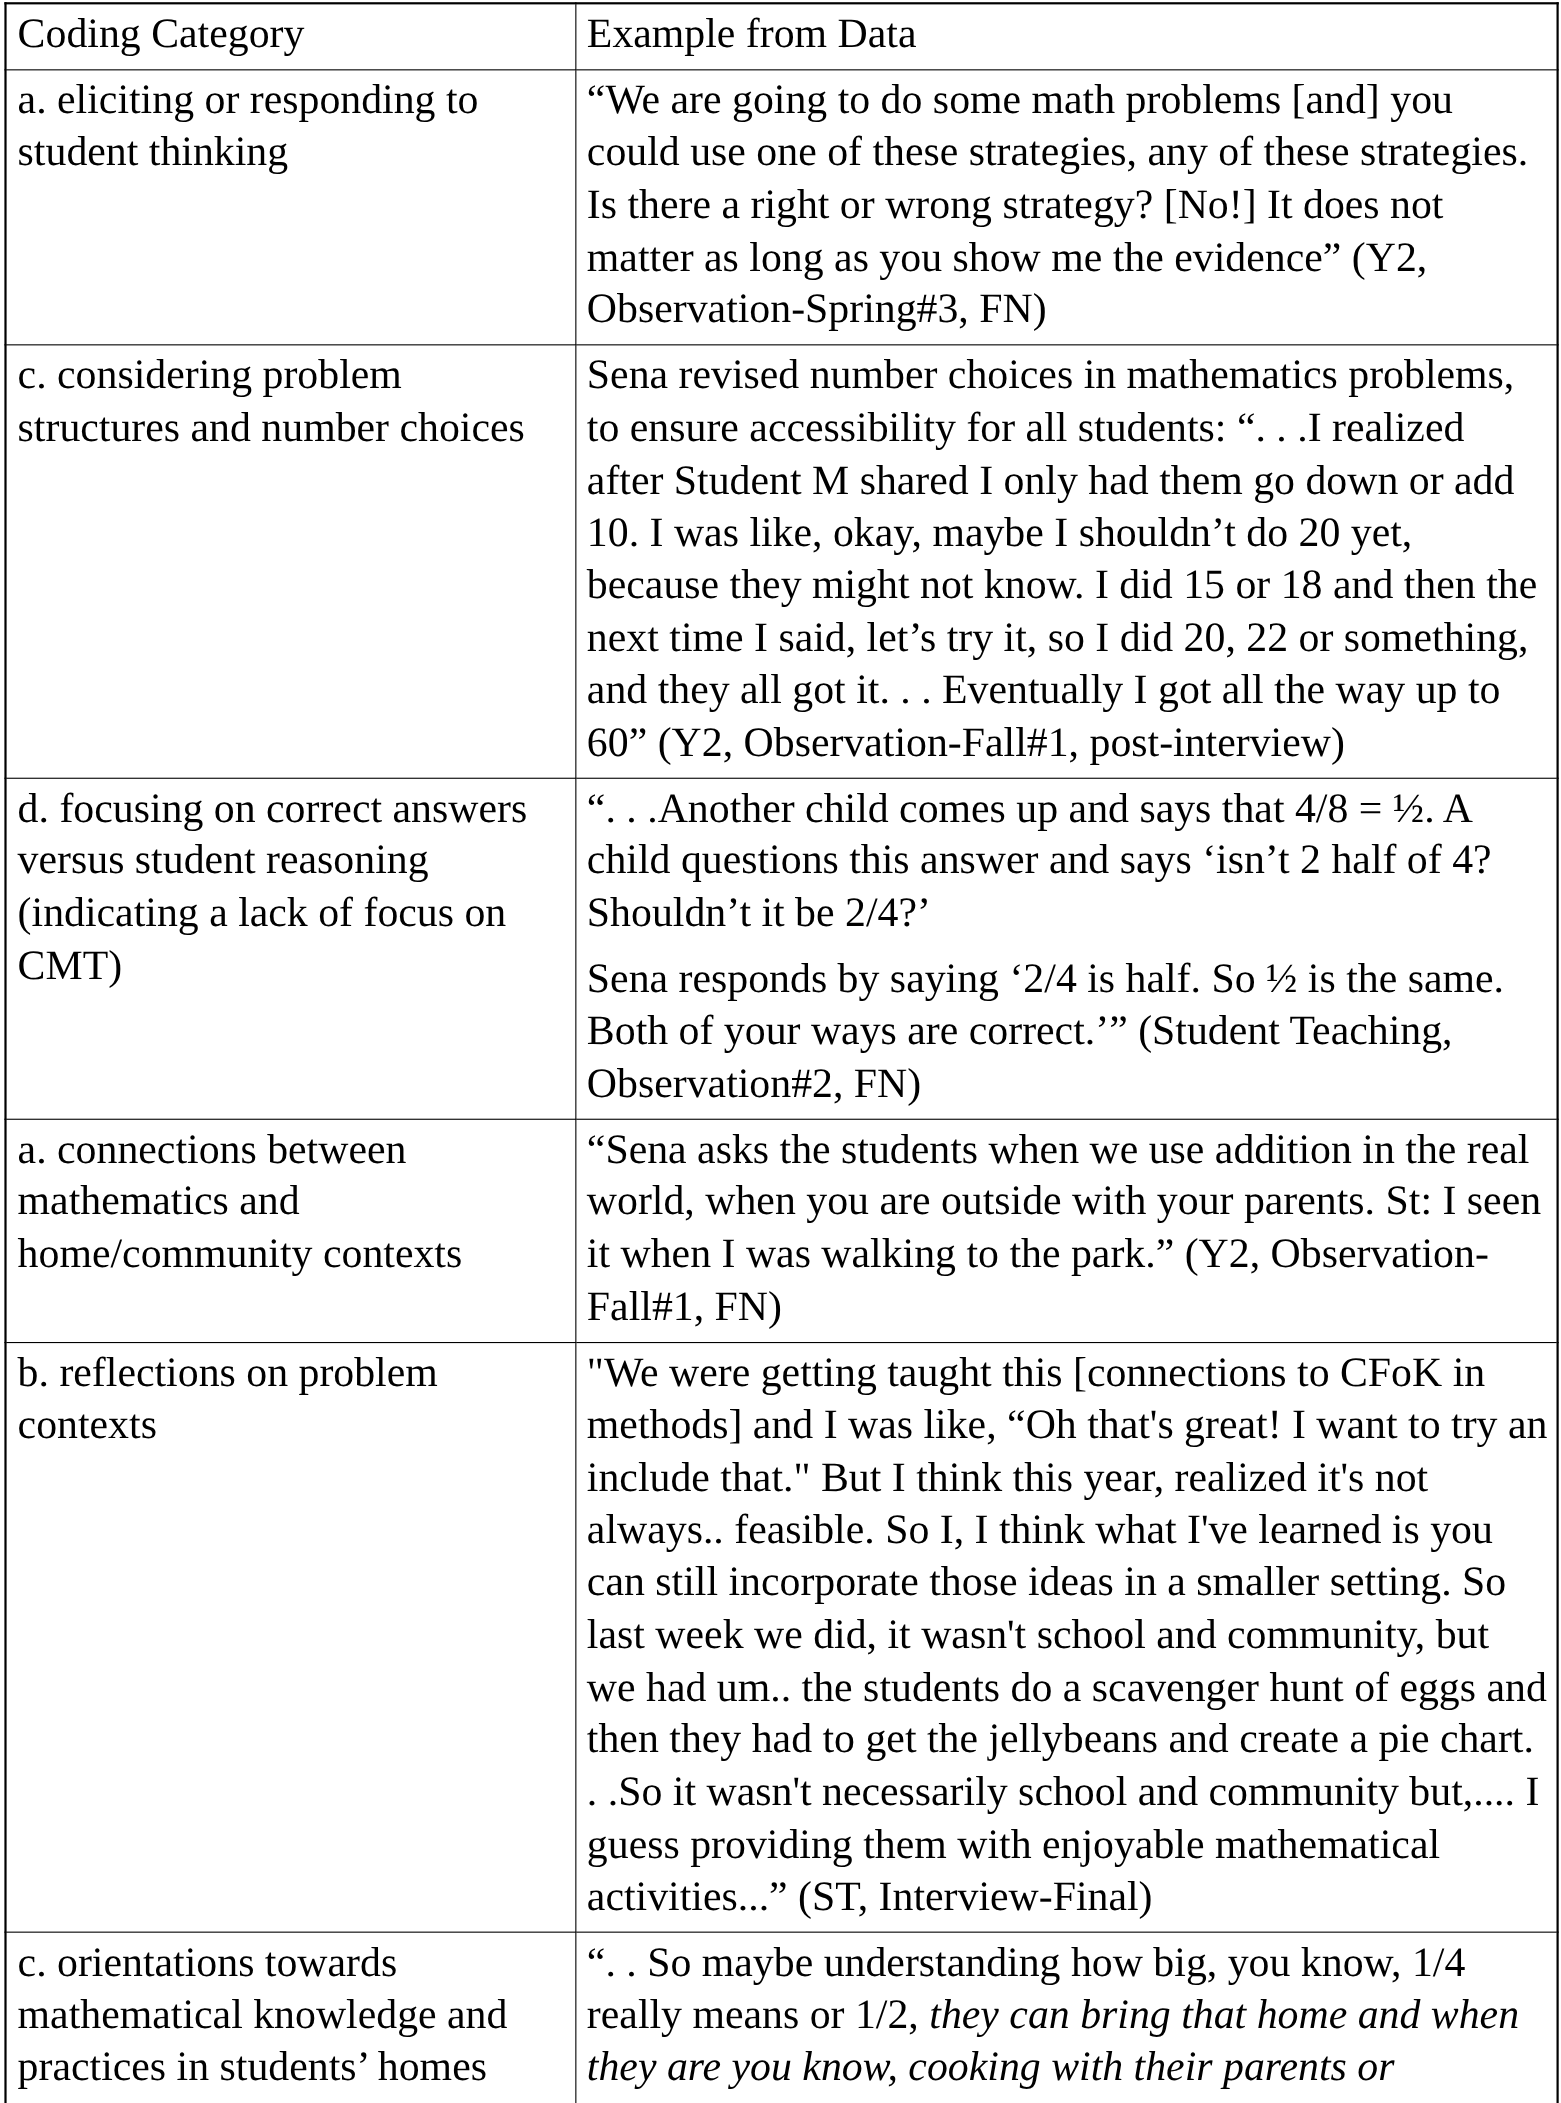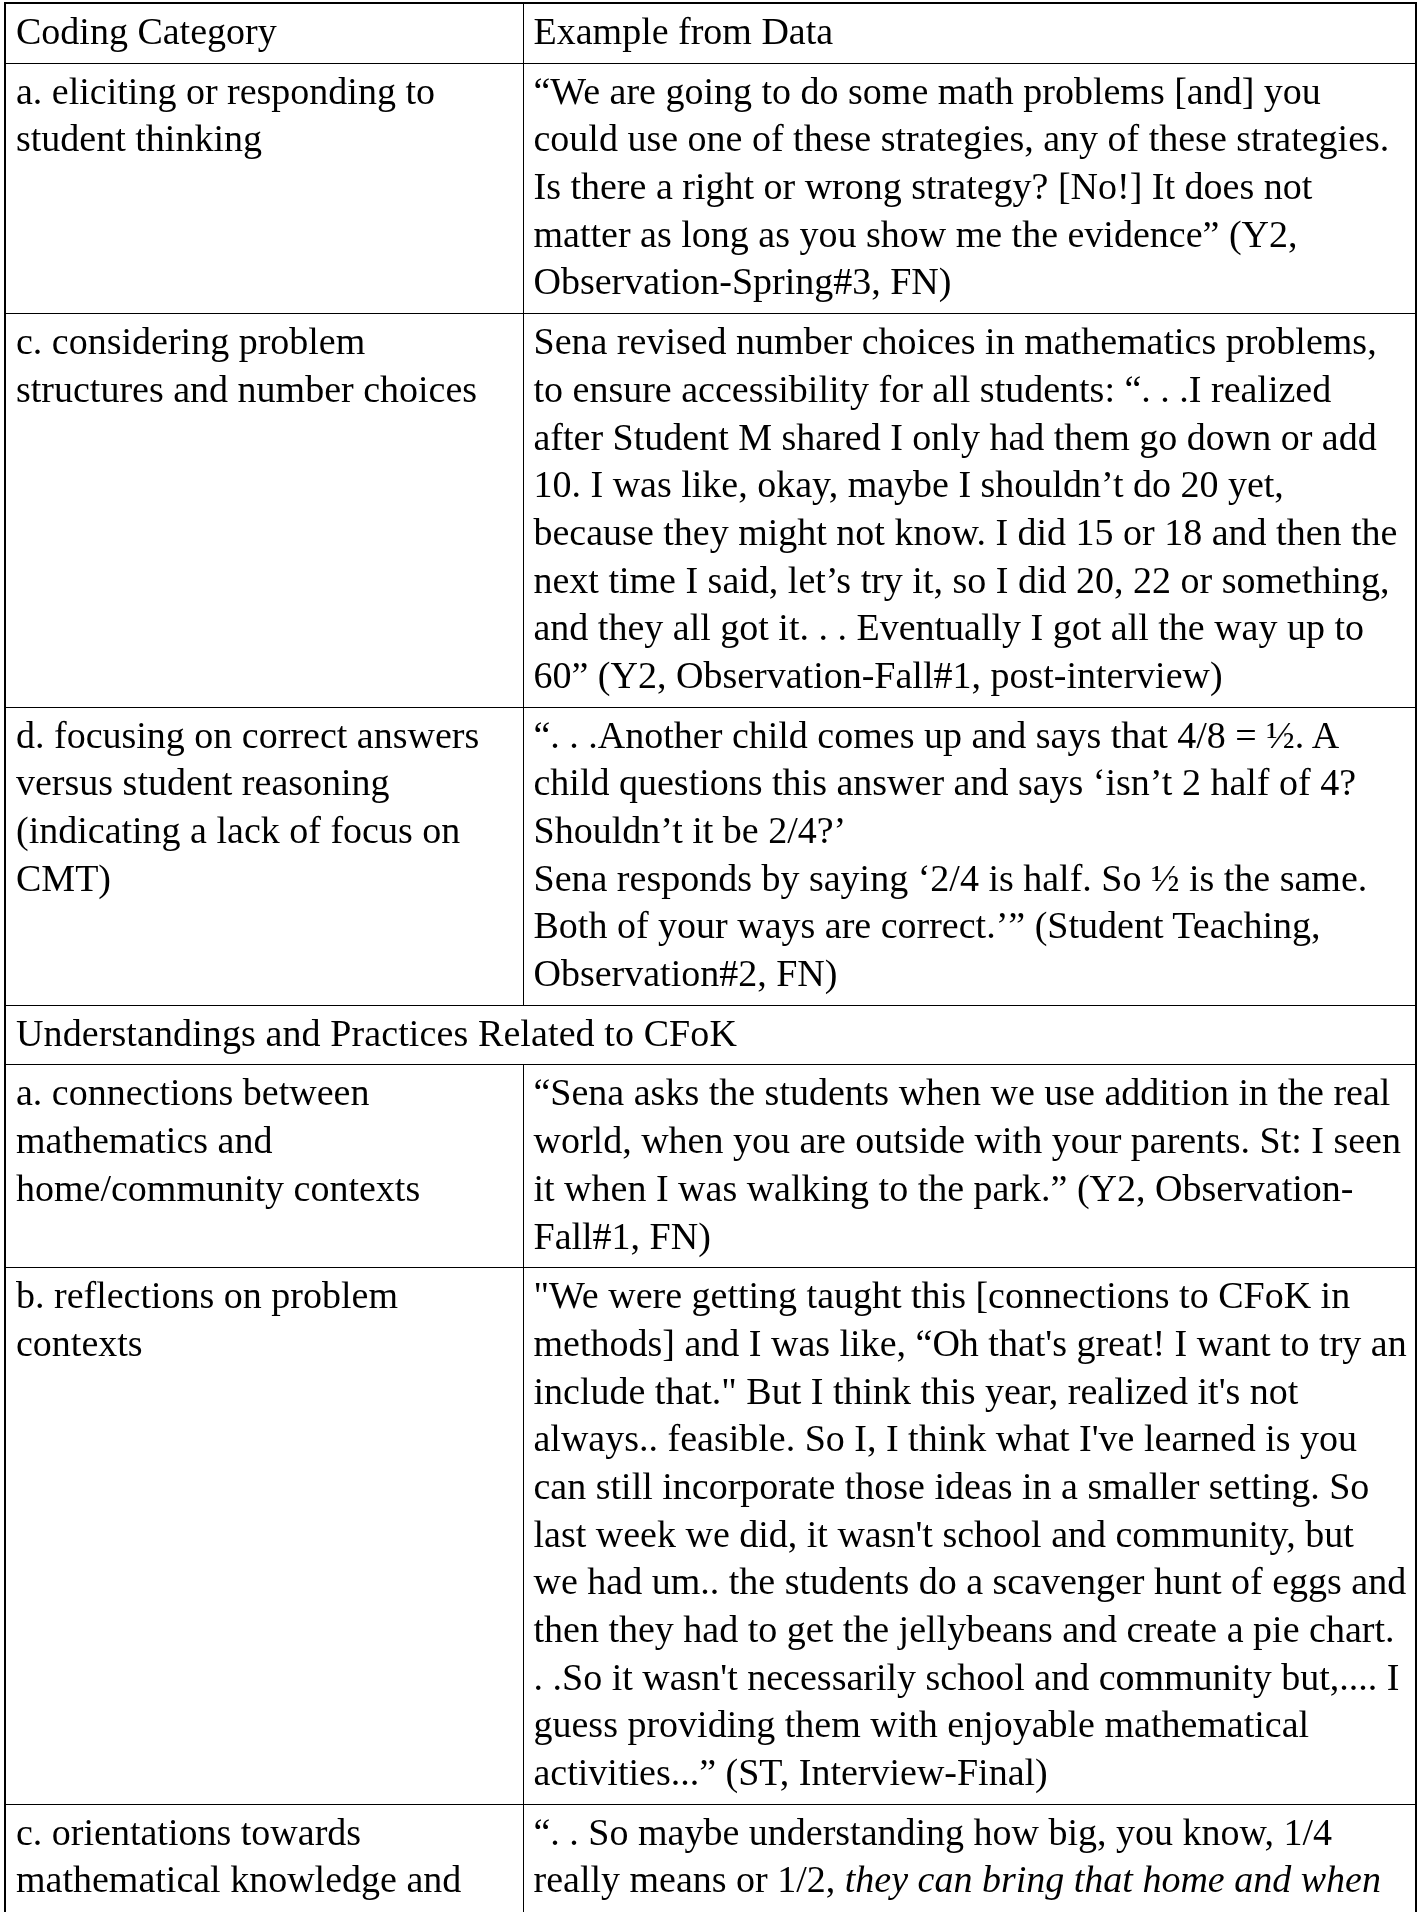--- a/index.html
+++ b/index.html
@@ -55,21 +55,21 @@
     letter-spacing: 0.1px;
   }
   td.category-cell {
     padding-right: 6px;
   }
   td.example-cell {
     padding-left: 10px;
     padding-right: 4px;
   }
   .para { margin: 0; font-family: Liberation Serif, serif; }
-  .para + .para { margin-top: 0; }
+  .para + .para { margin-top: 12px; }
   em.ital { }
 </style>
 </head>
 <body>
 
 <div id="sheet">
 
   <table class="coding-table">
     <colgroup>
       <col class="c-cat">
@@ -96,23 +96,20 @@
       </tr>
 
       <tr>
         <td class="category-cell">d. focusing on correct answers versus student reasoning (indicating a lack of focus on CMT)</td>
         <td class="example-cell">
           <p class="para">“. . .Another child comes up and says that 4/8 = ½. A child questions this answer and says ‘isn’t 2 half of 4? Shouldn’t it be 2/4?’</p>
           <p class="para">Sena responds by saying ‘2/4 is half. So ½ is the same. Both of your ways are correct.’” (Student Teaching, Observation#2, FN)</p>
         </td>
       </tr>
 
-      <tr>
-        <td class="section-head" colspan="2">Understandings and Practices Related to CFoK</td>
-      </tr>
 
       <tr>
         <td class="category-cell">a. connections between mathematics and home/community contexts</td>
         <td class="example-cell">“Sena asks the students when we use addition in the real world, when you are outside with your parents. St: I seen it when I was walking to the park.” (Y2, Observation-Fall#1, FN)</td>
       </tr>
 
       <tr>
         <td class="category-cell">b. reflections on problem contexts</td>
         <td class="example-cell">"We were getting taught this [connections to CFoK in methods] and I was like, “Oh that's great! I want to try an include that." But I think this year, realized it's not always.. feasible. So I, I think what I've learned is you can still incorporate those ideas in a smaller setting. So last week we did, it wasn't school and community, but we had um.. the students do a scavenger hunt of eggs and then they had to get the jellybeans and create a pie chart. . .So it wasn't necessarily school and community but,.... I guess providing them with enjoyable mathematical activities...” (ST, Interview-Final)</td>
       </tr>

